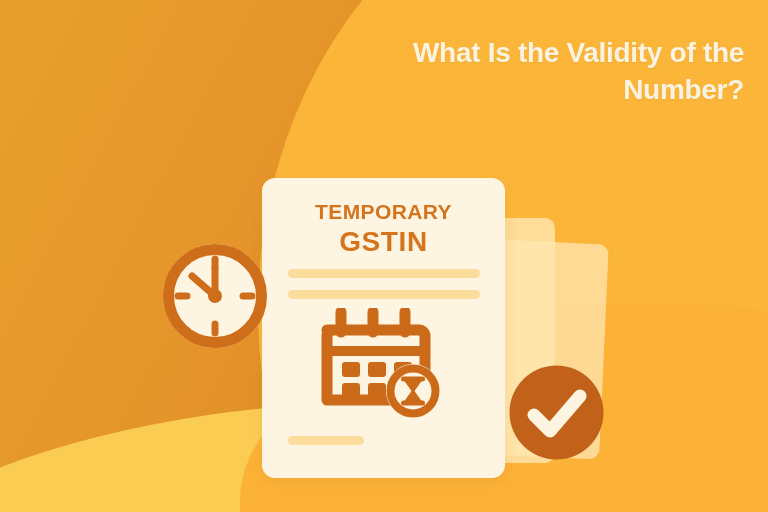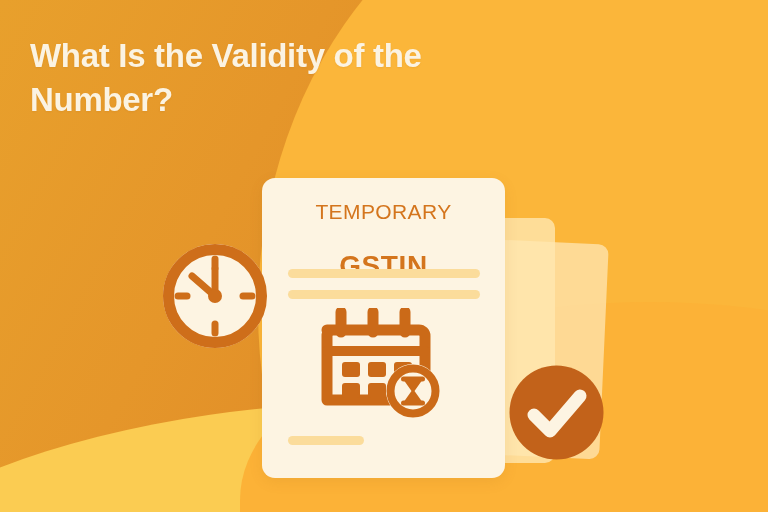--- a/index.html
+++ b/index.html
@@ -42,27 +42,27 @@
     left:240px; bottom:-120px;
     width:820px; height:330px;
     border-radius:50% 50% 0 0 / 60% 60% 0 0;
     background:#FCB237;
   }
 
   
   .title {
     position:absolute;
     left:0; right:0; top:34px;
-    text-align:left;
+    text-align:right;
     color:#FBF3E2;
-    font-size:33px;
+    font-size:28px;
     font-weight:700;
     line-height:1.33;
     letter-spacing:-0.3px;
-    padding:0 30px;
+    padding:0 24px;
     text-shadow:0 1px 2px rgba(150,80,10,.10);
   }
   .title .line { display:block; white-space:nowrap; }
 
   
   .paper-back-2 {
     position:absolute;
     left:404px; top:240px;
     width:200px; height:215px;
     background:rgba(255,240,205,.62);
@@ -84,31 +84,30 @@
     width:243px; height:300px;
     background:#FDF4E2;
     border-radius:13px;
     box-shadow:0 4px 14px rgba(150,85,15,.10);
   }
   .doc-title-1 {
     position:absolute; left:0; right:0; top:22px;
     text-align:center;
     color:#D4751D;
     font-size:21px;
-    font-weight:400;
+    font-weight:700;
     letter-spacing:.4px;
   }
   .doc-title-2 {
     position:absolute; left:0; right:0; top:48px;
     text-align:center;
     color:#D4751D;
     font-size:28px;
     font-weight:700;
     letter-spacing:.6px;
-    margin-top:24px;
   }
   .doc-line {
     position:absolute;
     height:9px;
     border-radius:5px;
     background:#FBDC9B;
   }
   .doc-line.l1 { left:26px; width:192px; top:91px; }
   .doc-line.l2 { left:26px; width:192px; top:112px; }
   .doc-line.l3 { left:26px; width:76px; top:258px; }

